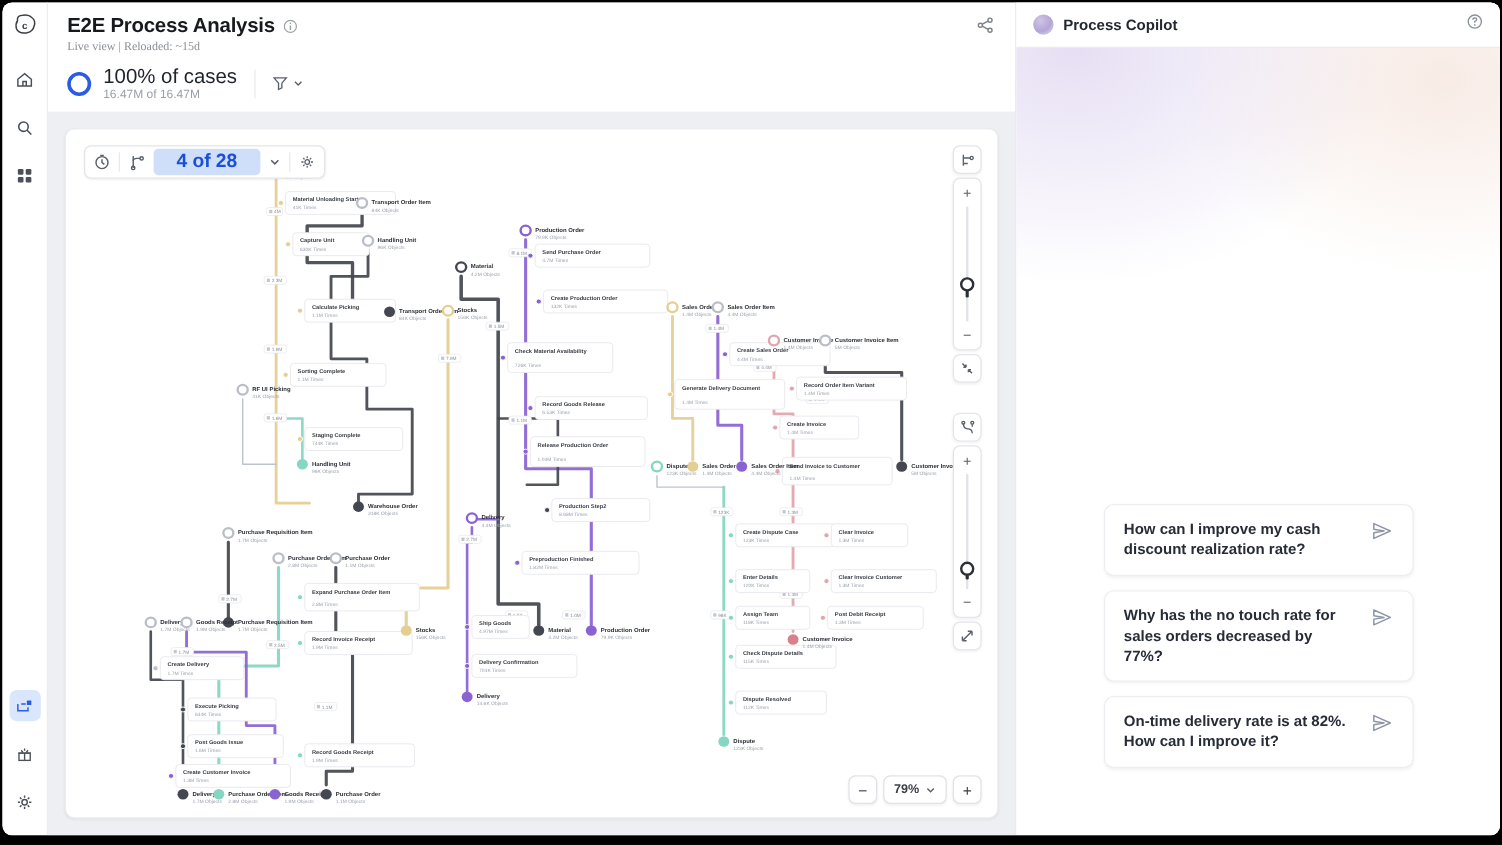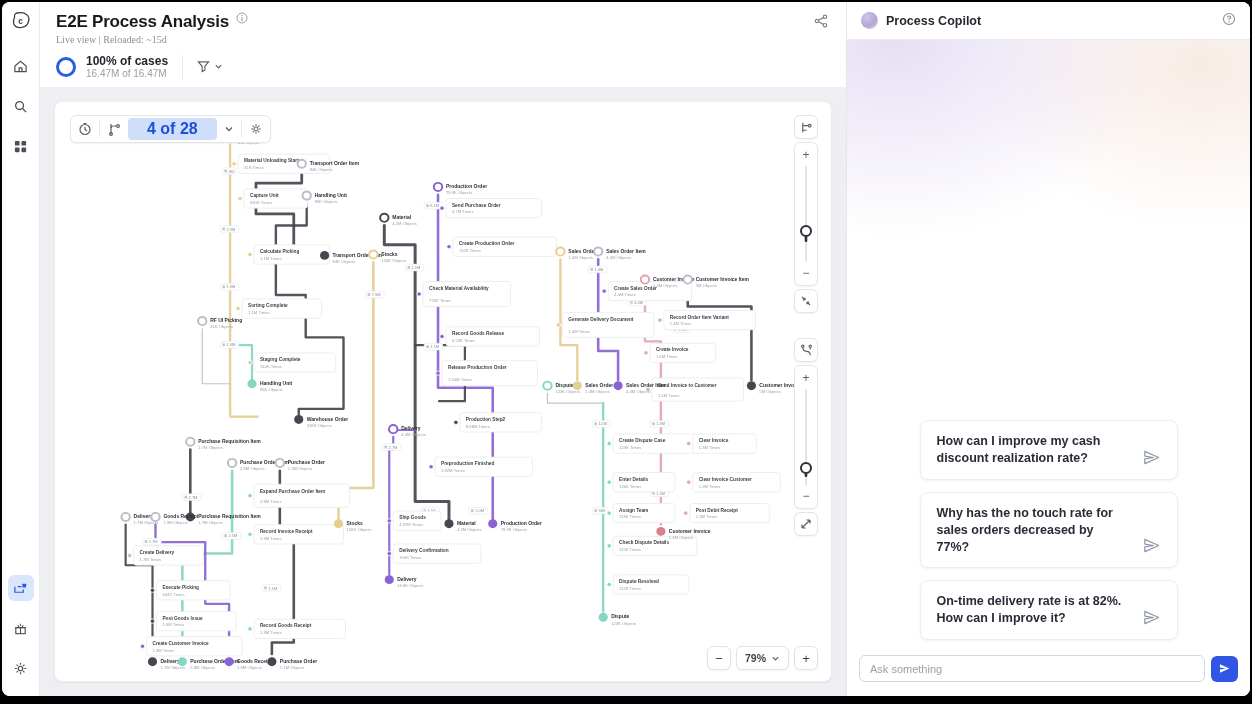--- a/index.html
+++ b/index.html
@@ -10,27 +10,27 @@
   .rail { width:38px; background:#fff; border-right:1px solid #ececf0; display:flex; flex-direction:column; align-items:center; padding:8px 0; flex:0 0 38px; }
   .rail .logo { width:22px; height:22px; margin-bottom:14px; }
   .rail-ic { width:26px; height:26px; display:flex; align-items:center; justify-content:center; border-radius:6px; margin:7px 0; color:#4b5058; cursor:pointer; }
   .rail-ic svg { width:15px; height:15px; }
   .rail-ic.active { background:#d9e6fb; color:#2b5ce6; }
   .rail-spacer { flex:1; }
 
   
   .left { flex:1; display:flex; flex-direction:column; min-width:0; background:#fff; }
   .hdr { padding:10px 16px 8px 16px; position:relative; }
-  .hdr-title-row { display:flex; align-items:flex-start; gap:7px; }
+  .hdr-title-row { display:flex; align-items:center; gap:7px; }
   .hdr-title { font-size:17px; font-weight:700; color:#17191d; letter-spacing:-0.2px; }
   .info-ic { width:12px; height:12px; color:#9aa0a8; }
   .hdr-meta { font-size:10px; color:#8a9097; margin-top:2px;font-family:Liberation Serif, serif; }
   .hdr-row2 { display:flex; align-items:center; margin-top:9px; gap:10px; }
   .ring { width:20px; height:20px; border-radius:50%; border:3.5px solid #2b5ce6; }
-  .cases-t { font-size:12px; font-weight:700; color:#1f232a; }
+  .cases-t { font-size:17px; font-weight:400; color:#1f232a; }
   .cases-s { font-size:10px; color:#9aa0a8; }
   .vdiv { width:1px; height:24px; background:#e7e9ed; margin:0 4px; }
   .filter-btn { display:flex; align-items:center; gap:4px; color:#5a6068; cursor:pointer; }
   .share-btn { position:absolute; right:18px; top:12px; color:#7d838c; cursor:pointer; }
 
   
   .canvas { flex:1; background:#edeff2; position:relative; padding:14px; min-height:0; }
   .card { position:absolute; left:14px; top:14px; right:14px; bottom:14px; background:#fff; border:1px solid #ebedf0; border-radius:8px; box-shadow:0 1px 2px rgba(20,24,40,.05); overflow:hidden; }
   .card svg.map { width:100%; height:100%; display:block; }
 
@@ -61,21 +61,21 @@
   .cp-help { color:#8a9097; cursor:pointer; }
   .cp-body { flex:1; position:relative;
     background:
       radial-gradient(120% 55% at 12% 0%, rgba(222,212,240,.75) 0%, rgba(255,255,255,0) 55%),
       radial-gradient(110% 50% at 88% 4%, rgba(246,230,222,.8) 0%, rgba(255,255,255,0) 50%),
       #fff; }
   .welcome { position:absolute; top:292px; left:0; right:0; text-align:center; }
   .w-title { font-size:19px; font-weight:700; color:#1d2129; letter-spacing:-0.2px; }
   .w-sub { margin:10px auto 0; width:330px; font-size:12px; line-height:1.5; color:#8b929e; }
   .cards { position:absolute; top:380px; left:0; right:0; display:flex; flex-direction:column; gap:12px; align-items:center; }
-  .insight { width:258px; min-height:56px; background:#fff; border:1px solid #edeef2; border-radius:8px; box-shadow:0 1px 3px rgba(20,24,40,.06); display:flex; align-items:flex-end; justify-content:space-between; padding:12px 16px; cursor:pointer; }
+  .insight { width:258px; min-height:56px; background:#fff; border:1px solid #edeef2; border-radius:8px; box-shadow:0 1px 3px rgba(20,24,40,.06); display:flex; align-items:flex-start; justify-content:space-between; padding:12px 16px; cursor:pointer; }
   .insight .txt { font-size:12.5px; font-weight:700; color:#272c37; line-height:1.35; width:185px; }
   .insight .plane { color:#8d96a8; flex:0 0 auto; }
   .ask-row { position:absolute; bottom:14px; left:12px; right:12px; display:flex; gap:6px; align-items:center; }
   .ask-input { flex:1; height:27px; border:1px solid #d4d7dd; border-radius:6px; padding:0 10px; font-size:11px; color:#3c4046; font-family:"Liberation Sans",sans-serif; background:#fff; }
   .ask-input::placeholder { color:#9aa0a8; }
   .send-btn { width:27px; height:26px; border:none; border-radius:6px; background:#3056e3; color:#fff; display:flex; align-items:center; justify-content:center; cursor:pointer; }
 </style>
 </head>
 <body>
 
@@ -639,23 +639,15 @@
               <path d="M3 16.5 L17.5 10 L3 3.5 L3 8.5 L12 10 L3 11.5 Z" fill="none" stroke="currentColor" stroke-width="1.3" stroke-linejoin="round"></path>
             </svg>
         </div>
         <div class="insight">
           <span class="txt">On-time delivery rate is at 82%. How can I improve it?</span>
           <svg class="plane" width="19" height="19" viewBox="0 0 20 20">
               <path d="M3 16.5 L17.5 10 L3 3.5 L3 8.5 L12 10 L3 11.5 Z" fill="none" stroke="currentColor" stroke-width="1.3" stroke-linejoin="round"></path>
             </svg>
         </div>
       </div>
-      <div class="ask-row">
-        <input class="ask-input" placeholder="Ask something" style="">
-        <button class="send-btn">
-          <svg width="13" height="13" viewBox="0 0 20 20">
-              <path d="M3 16.5 L17.5 10 L3 3.5 L3 8.5 L12 10 L3 11.5 Z" fill="#fff"></path>
-            </svg>
-        </button>
-      </div>
     </div>
   </div>
 </div>
 
 </body></html>

